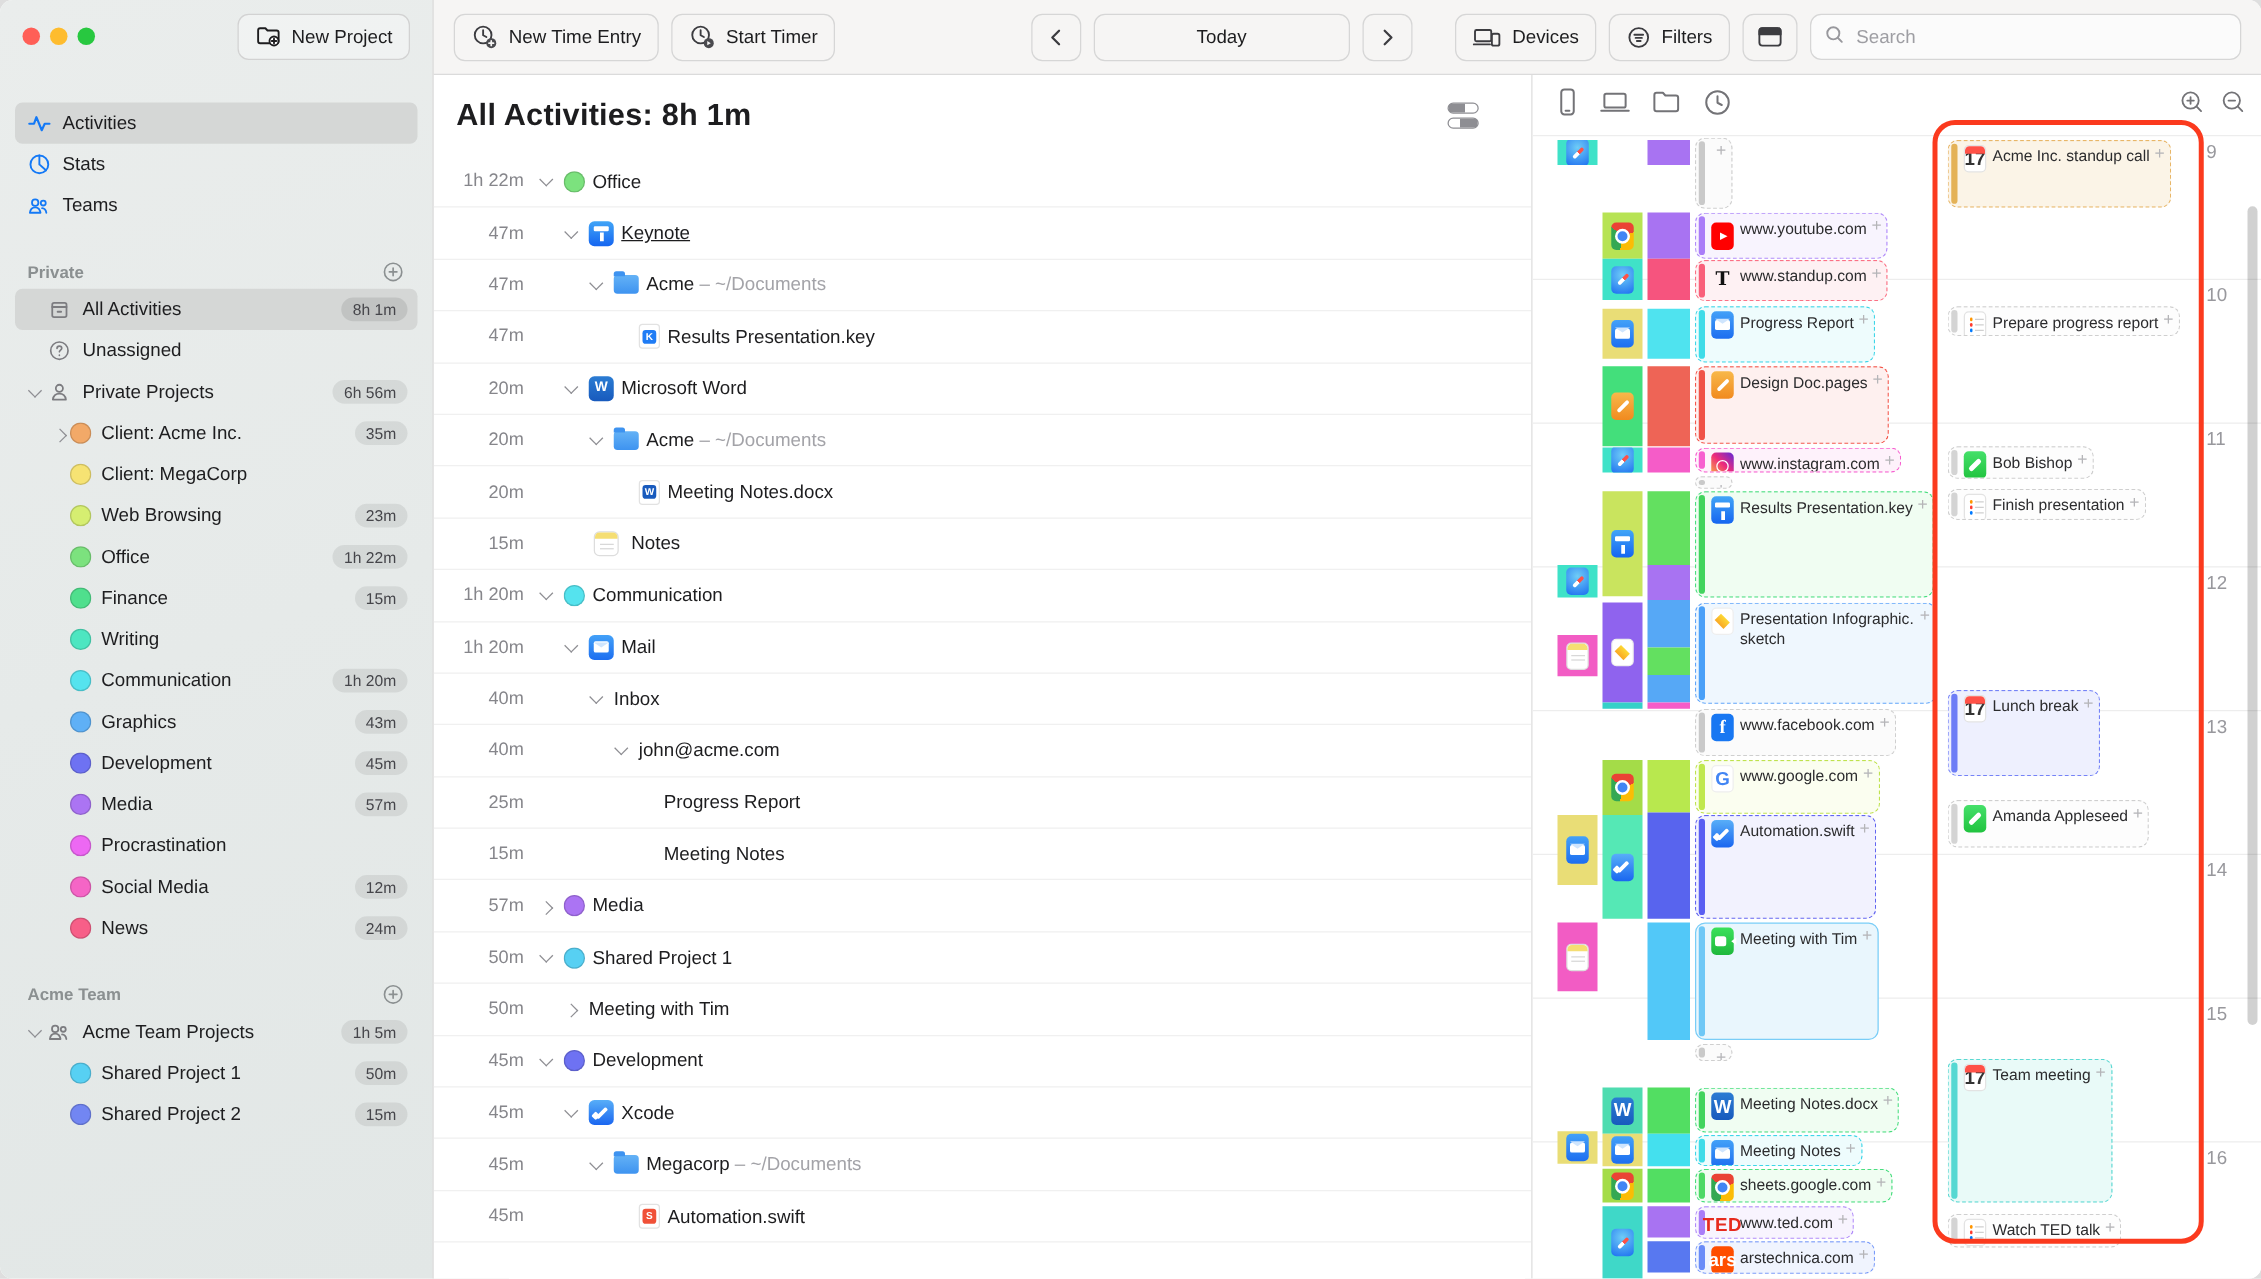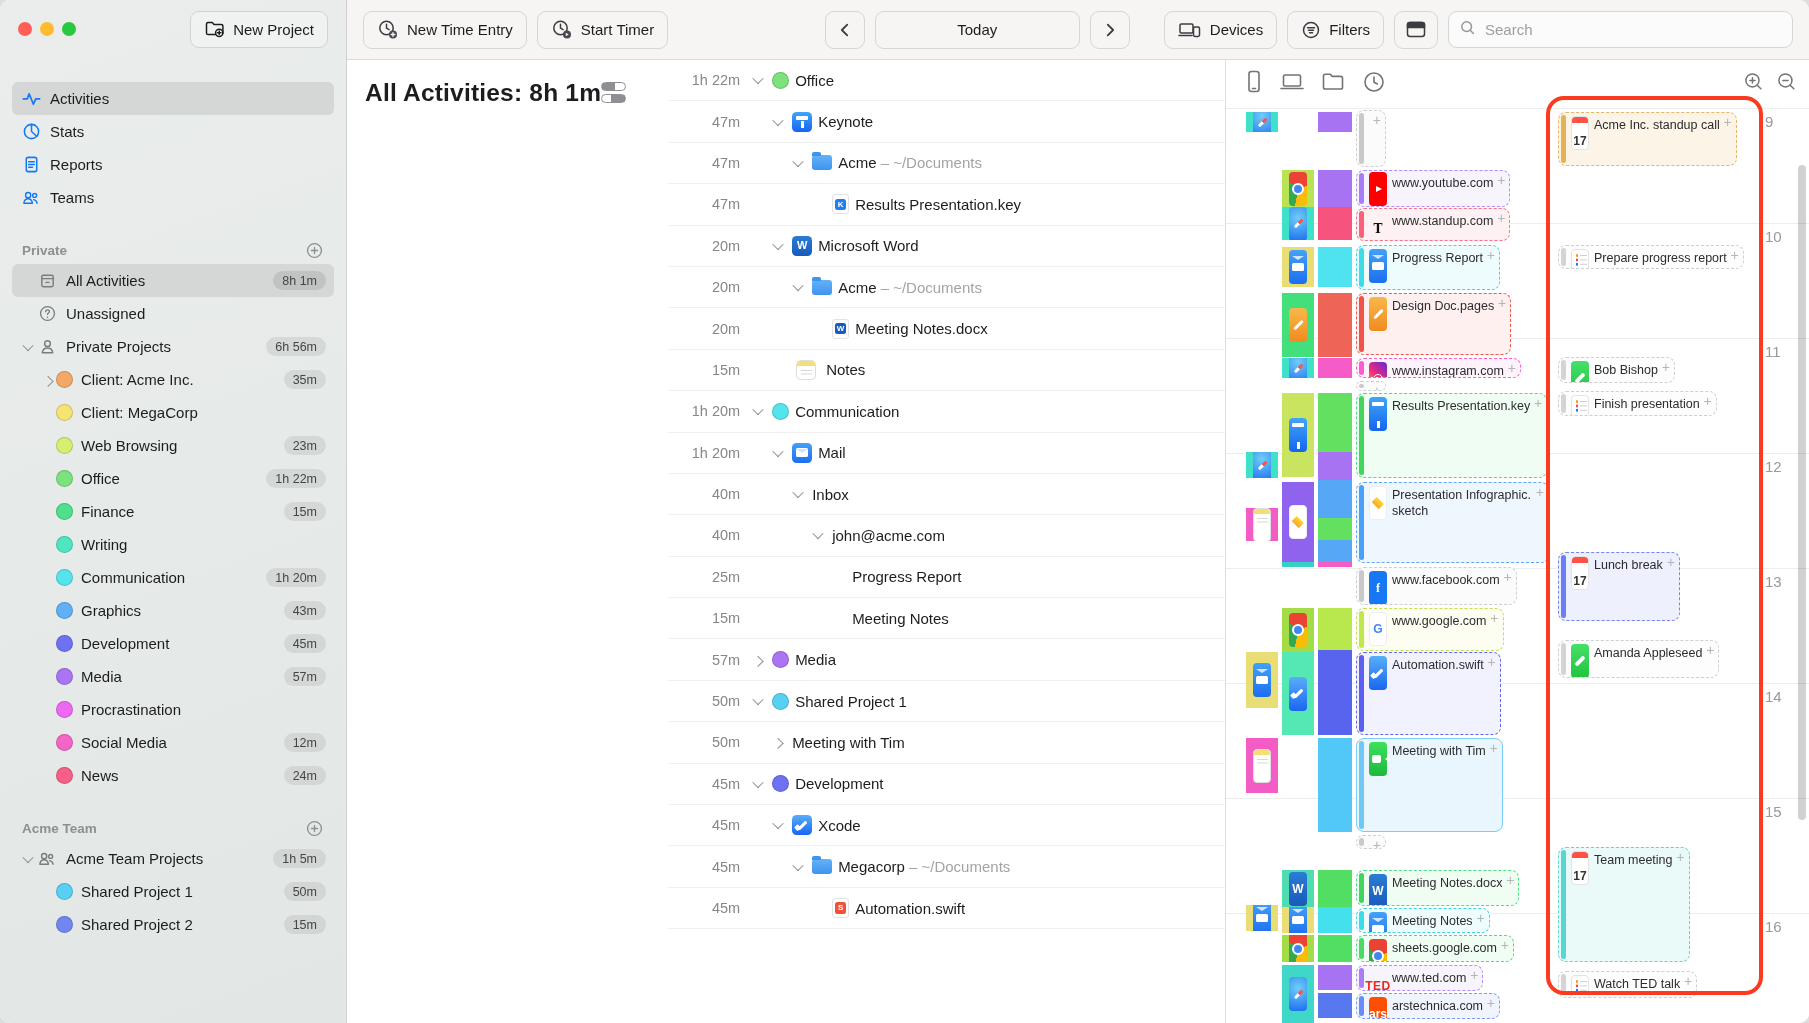--- a/index.html
+++ b/index.html
@@ -47,21 +47,21 @@
   .today-box{width:205px;justify-content:center}
   .nav-chev{width:40px;justify-content:center;padding:0}
   .panel-btn{width:44px;justify-content:center;padding:0}
   .search{display:flex;align-items:center;gap:7px;height:37px;width:345px;box-sizing:border-box;
           border:1px solid #d6d6d6;border-radius:9px;background:#fbfbfb;padding:0 10px;color:#98989d}
   .search input{border:0;outline:0;background:transparent;font-size:15px;font-family:inherit;width:100%;color:#1d1d1f}
   .search input::placeholder{color:#9e9ea3}
 
   .panels{flex:1;display:flex;min-height:0}
   
-  .main{width:878px;flex:none;box-sizing:border-box;background:#fff;display:flex;}
+  .main{width:878px;flex:none;box-sizing:border-box;background:#fff;display:flex;flex-direction:column}
   .m-head{height:65px;flex:none;display:flex;align-items:center;padding:0 30px 0 18px}
   .m-head h1{font-size:24.5px;font-weight:700;margin:0;flex:1;letter-spacing:.2px}
   .mode{display:flex;flex-direction:column;gap:3.5px;margin-right:12px}
   .mode i{width:25px;height:9px;border-radius:5px;border:1px solid #8e8e93;box-sizing:border-box;display:block}
   .mode i:nth-child(1){background:linear-gradient(90deg,#8e8e93 0 55%,#fff 55%)}
   .mode i:nth-child(2){background:linear-gradient(90deg,#fff 0 40%,#8e8e93 40%)}
   .seg{display:flex;background:#ececec;border-radius:7px;padding:2px;font-size:14px;align-items:stretch}
   .seg .opt{padding:4px 12px;border-radius:5px;color:#1d1d1f;white-space:nowrap}
   .seg .opt.sel{background:#fff;box-shadow:0 0 0 .5px rgba(0,0,0,.06),0 1px 2.5px rgba(0,0,0,.2)}
   .seg .opt:not(.sel)+.opt:not(.sel){border-left:1px solid #d8d8d8;border-radius:0 5px 5px 0}
@@ -86,21 +86,21 @@
   .tl-entry .bar{position:absolute;left:2px;top:2px;bottom:2px;width:4.5px;border-radius:3px}
   .tl-entry .elabel{font-size:12.5px;line-height:1.3;color:#2c2c2e;word-break:break-all;padding-top:1px}
   .tl-entry .plus{position:absolute;top:2px;right:4px;color:#b5b5b8;font-size:14px;line-height:1}
   .ring{position:absolute;left:320px;top:36px;width:217px;height:899px;border:4.5px solid #fb3a1e;
         border-radius:18px;box-sizing:border-box;z-index:5;pointer-events:none}
   .scrollbar{position:absolute;left:572px;top:105px;width:8px;height:655px;border-radius:4px;background:rgba(0,0,0,.18);z-index:6}
 
   
   .ic{width:20px;height:20px;border-radius:4.5px;flex:none;position:relative;display:inline-flex;
       align-items:center;justify-content:center;font:700 11px/1 "Liberation Sans",sans-serif;color:#fff;box-sizing:border-box}
-  .ic.sm{width:18px;height:34px;border-radius:4px;font-size:12px}
+  .ic.sm{width:18px;height:22px;border-radius:4px;font-size:15px}
   .ic-safari{background:radial-gradient(circle at 50% 32%,#6fcdf7,#1c6ef0);border-radius:50%}
   .ic-safari::after{content:"";width:11px;height:2.6px;border-radius:2px;
       background:linear-gradient(90deg,#fff 50%,#ff5147 50%);transform:rotate(-45deg)}
   .ic-chrome{border-radius:50%;background:conic-gradient(from -50deg,#ea4335 0 120deg,#fbbc05 120deg 240deg,#34a853 240deg 360deg)}
   .ic-chrome::after{content:"";width:8px;height:8px;border-radius:50%;background:#4285f4;border:2.2px solid #fff}
   .ic-mail{background:linear-gradient(#43a1f8,#1d6ef0)}
   .ic-mail::before{content:"";position:absolute;width:12px;height:8.5px;background:#fff;border-radius:1.5px}
   .ic-mail::after{content:"";position:absolute;top:6px;width:0;height:0;
       border-left:6px solid transparent;border-right:6px solid transparent;border-top:4.5px solid #cfe5fd}
   .ic-notes{background:#fff;border:1px solid #ddd}
@@ -179,29 +179,20 @@
           <span class="nav-ic">
             <svg width="19" height="19" viewBox="0 0 20 20" fill="none" stroke="currentColor" stroke-linecap="round" stroke-linejoin="round" stroke-width="1.6">
               <circle cx="10" cy="10" r="7.5"></circle>
               <path d="M10 10V2.5M10 10l5.5 5"></path>
             </svg>
           </span>
           <span class="side-label">Stats</span>
         </div>
         <div class="side-item">
           <span class="nav-ic">
-            <svg width="19" height="19" viewBox="0 0 20 20" fill="none" stroke="currentColor" stroke-linecap="round" stroke-linejoin="round" stroke-width="1.6">
-              <rect x="4.5" y="2.5" width="11" height="15" rx="2"></rect>
-              <path d="M7 7h6M7 10h6M7 13h4"></path>
-            </svg>
-          </span>
-          <span class="side-label">Reports</span>
-        </div>
-        <div class="side-item">
-          <span class="nav-ic">
             <svg width="20" height="19" viewBox="0 0 20 20" fill="none" stroke="currentColor" stroke-linecap="round" stroke-linejoin="round" stroke-width="1.5">
               <circle cx="7" cy="7.5" r="2.7"></circle>
               <circle cx="13.8" cy="7.8" r="2.1"></circle>
               <path d="M2.5 16c.4-3 2.2-4.6 4.5-4.6S11 13 11.5 16zM12.8 12.2c1.8.2 3.2 1.6 3.6 3.8"></path>
             </svg>
           </span>
           <span class="side-label">Teams</span>
         </div>
       </nav>
     <div>
@@ -458,21 +449,21 @@
               <span class="tree" style="margin-left: 10px;">
                 <span class="chev-slot">
                   <span class="chev down"></span>
                 </span>
                 <span class="dot" style="background: rgb(124, 226, 126);"></span>
                 <span class="row-label">Office</span>
               </span>
             </div>
             <div class="list-row">
               <span class="dur">47m</span>
-              <span class="tree" style="margin-left: 30px;">
+              <span class="tree" style="margin-left: 30px; text-decoration: underline;">
                 <span class="chev-slot">
                   <span class="chev down"></span>
                 </span>
                 <span class="ic ic-keynote"></span>
                 <span class="row-label">Keynote</span>
               </span>
             </div>
             <div class="list-row">
               <span class="dur">47m</span>
               <span class="tree" style="margin-left: 50px;">

